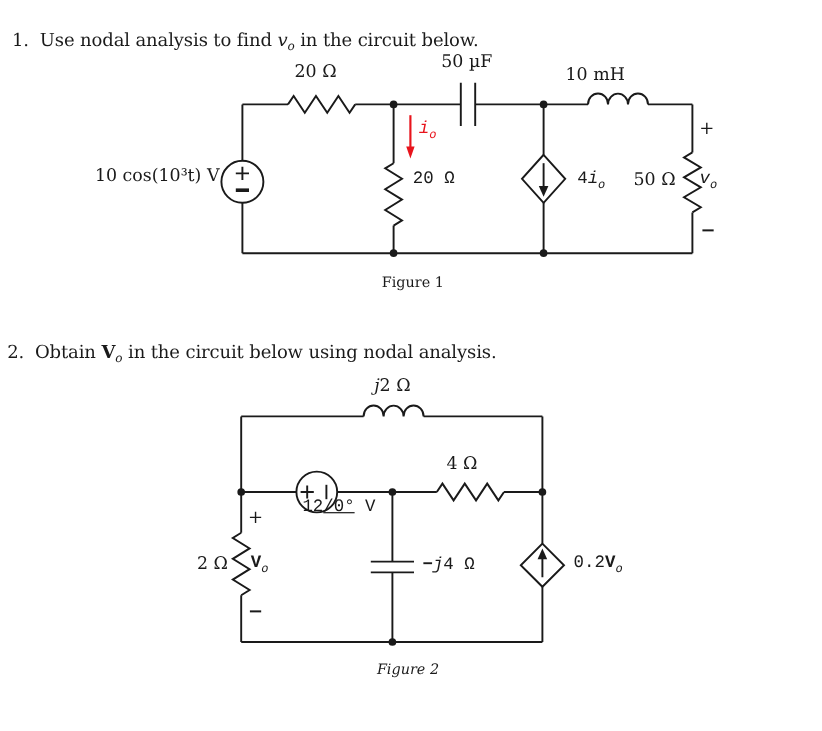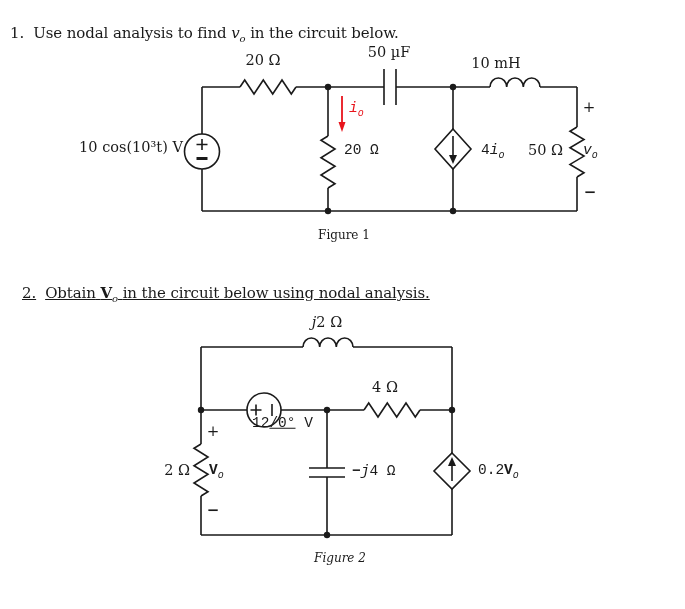--- a/index.html
+++ b/index.html
@@ -134,21 +134,21 @@
 <div class="lbl center" style="left:496px;top:63px;">10 mH</div>
 <div class="lbl red vcenter" style="left:349px;top:108px;"><span class="it">i</span><sub class="it">o</sub></div>
 <div class="lbl vcenter" style="left:344px;top:150px;">20 Ω</div>
 <div class="lbl vcenter" style="left:481px;top:150px;"><span>4</span><span class="it">i</span><sub class="it">o</sub></div>
 <div class="lbl ranchor" style="left:563px;top:150px;">50 Ω</div>
 <div class="lbl vcenter" style="left:583px;top:150px;"><span class="it">v</span><sub class="it">o</sub></div>
 <div class="lbl sign center" style="left:589px;top:107px;">+</div>
 <div class="lbl sign bold center" style="left:590px;top:192px;">−</div>
 <div class="lbl caption center" style="left:344px;top:235px;">Figure 1</div>
 
-<div class="prob" style="left:22px;top:284px;text-decoration:underline;">
+<div class="prob" style="left:6px;top:284px;">
   <span class="numgap">2.</span><span>Obtain</span>
   <span class="bold">V</span><sub class="it">o</sub>
   <span>in the circuit below using nodal analysis.</span>
 </div>
 
 <div class="lbl center" style="left:327px;top:322px;"><span class="it">j</span><span>2 Ω</span></div>
 <div class="lbl vcenter" style="left:252px;top:381px;margin-top:42px;"><span>12</span><span class="underl">/0°</span> <span>V</span></div>
 <div class="lbl center" style="left:385px;top:387px;">4 Ω</div>
 <div class="lbl sign center" style="left:213px;top:431px;">+</div>
 <div class="lbl ranchor" style="left:190px;top:470px;">2 Ω</div>

